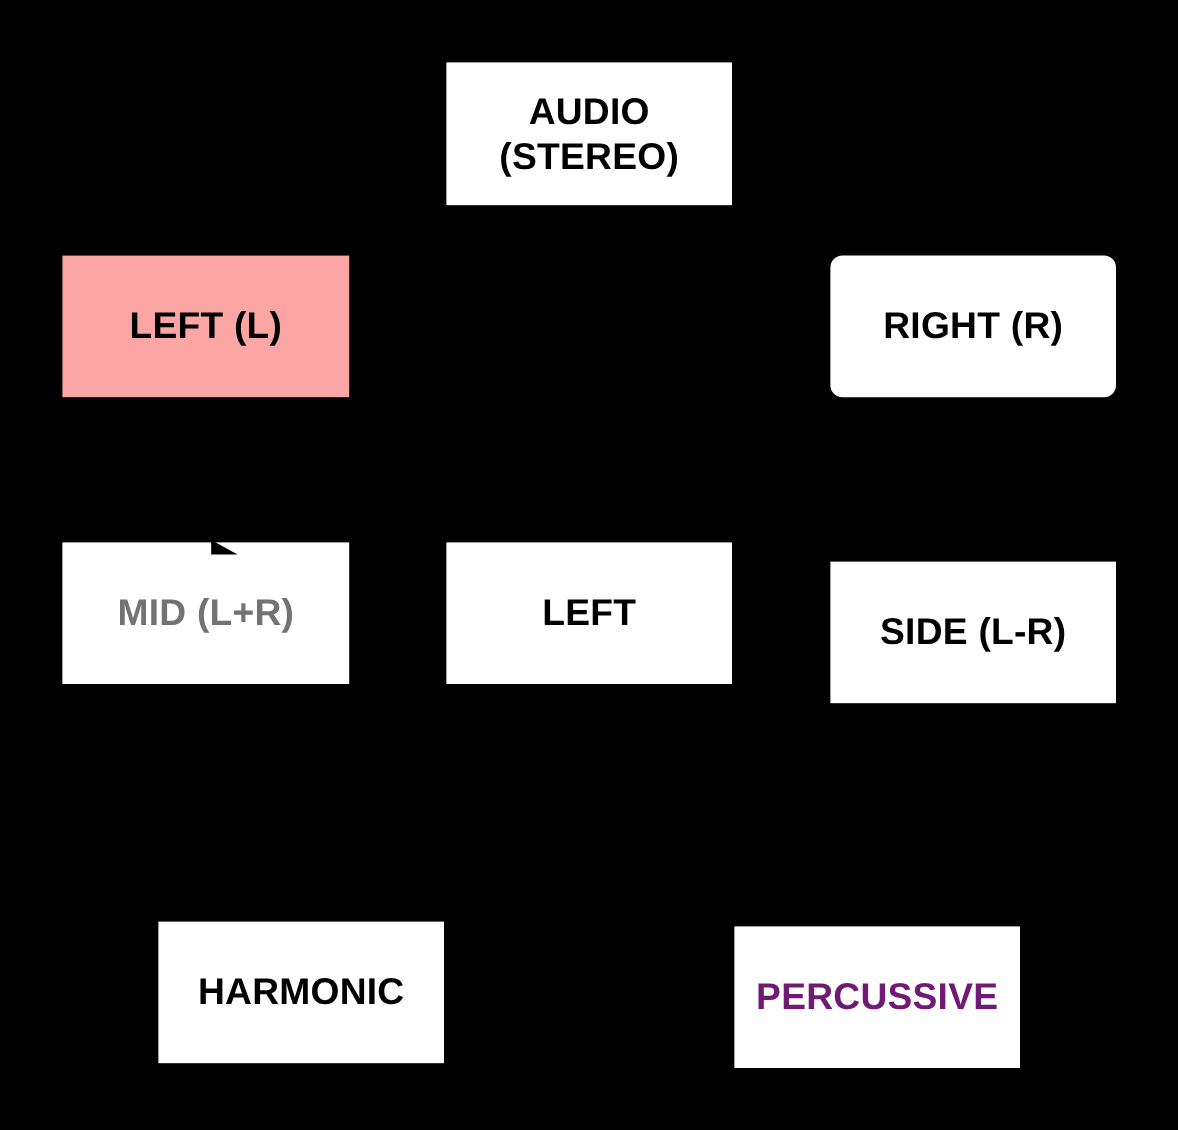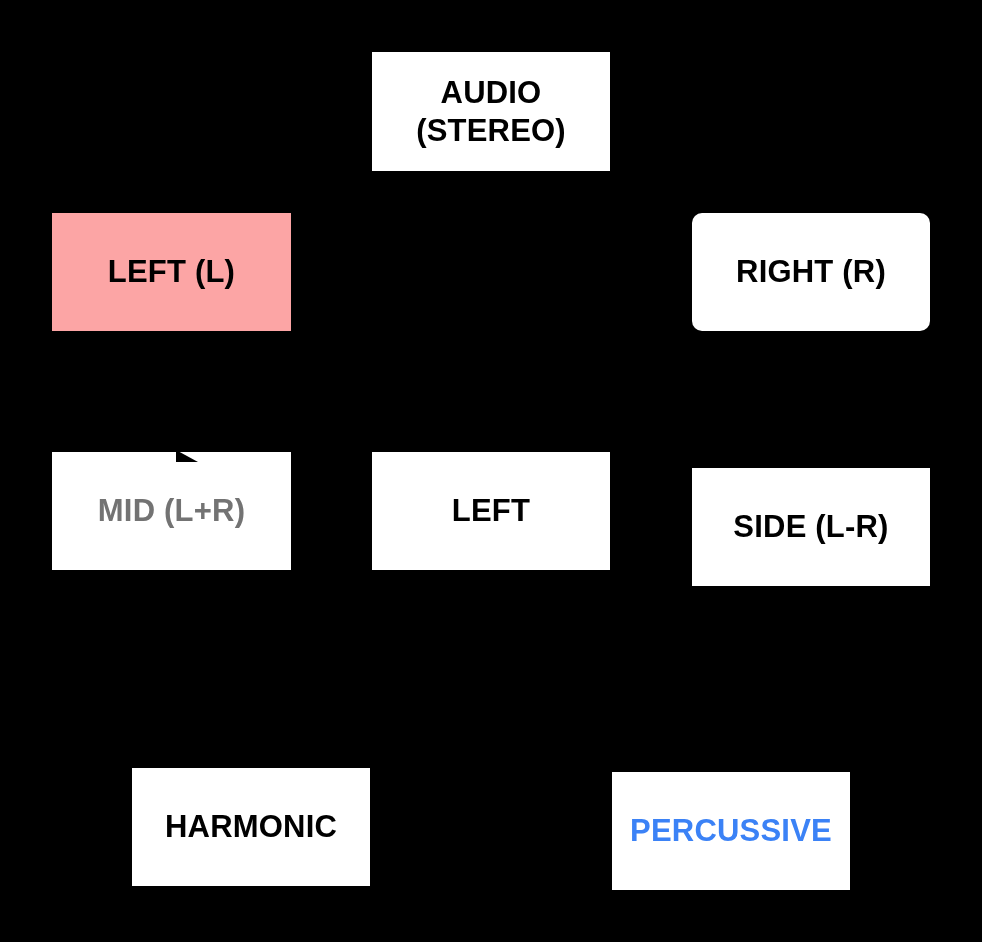--- a/index.html
+++ b/index.html
@@ -108,20 +108,20 @@
   </div>
 
   <div class="node" id="node-side" style="left: 692px; top: 468px; width: 238px; height: 118px; background: rgb(255, 255, 255); color: rgb(0, 0, 0);">
     <span class="node-label">SIDE (L-R)</span>
   </div>
 
   <div class="node" id="node-harmonic" style="left: 132px; top: 768px; width: 238px; height: 118px; background: rgb(255, 255, 255); color: rgb(0, 0, 0);">
     <span class="node-label">HARMONIC</span>
   </div>
 
-  <div class="node" id="node-percussive" style="left: 612px; top: 772px; width: 238px; height: 118px; background: rgb(255, 255, 255); color: #3b82f6;">
+  <div class="node" id="node-percussive" style="left: 612px; top: 772px; width: 238px; height: 118px; background: rgb(255, 255, 255); color: #701a75;">
     <span class="node-label">PERCUSSIVE</span>
   </div>
 
   <div class="arrowhead" id="arrowhead-into-mid" style="left: 176px; top: 450px; border-style: solid; border-width: 12px 0px 0px 22px; border-color: transparent transparent transparent rgb(0, 0, 0);"></div>
   <div class="arrowhead" id="arrowhead-into-side" style="left: 786px; top: 448px; border-style: solid; border-width: 0px 0px 12px 22px; border-color: transparent transparent rgb(0, 0, 0);"></div>
 
 </div>
 
 </body></html>

